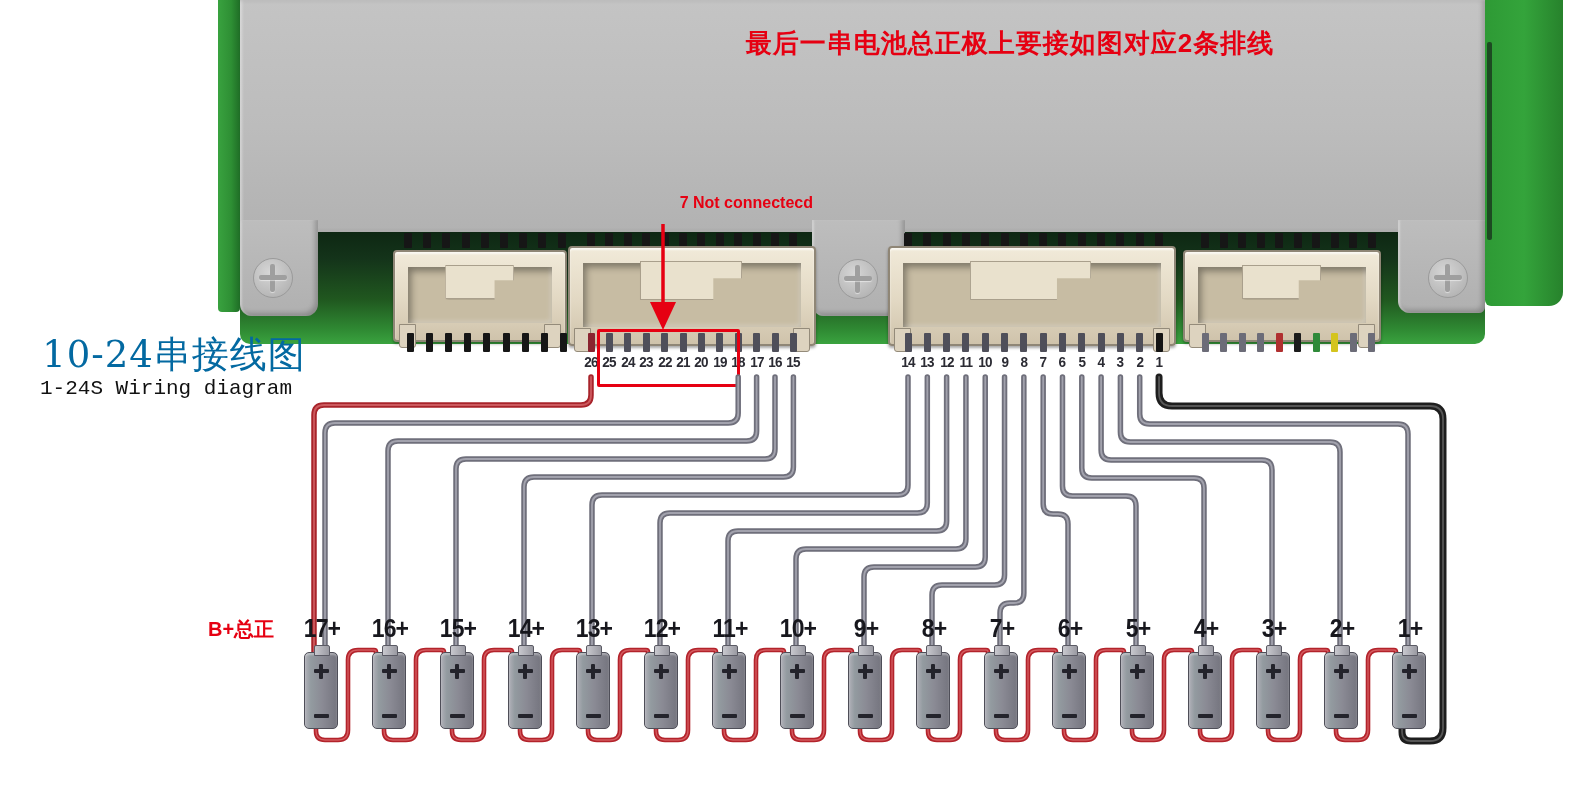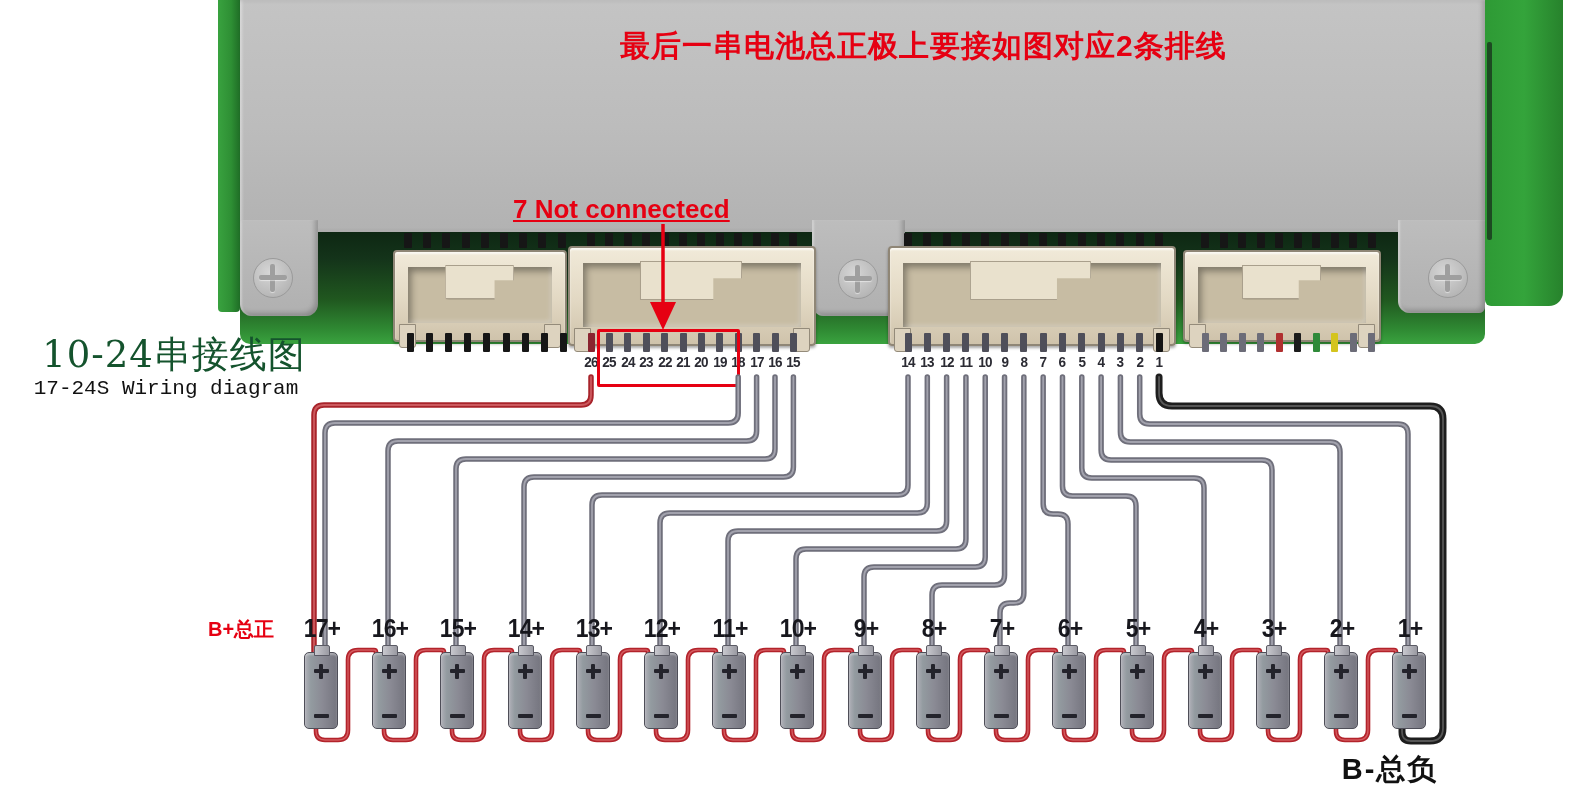--- a/index.html
+++ b/index.html
@@ -36,26 +36,26 @@
   .batt .nub{position:absolute;left:50%;top:-8px;width:14px;height:9px;margin-left:-7px;
         background:linear-gradient(90deg,#c8c8ce,#9a9aa2);border:1px solid #5a5a64;border-radius:2px 2px 0 0;}
   .batt .pv,.batt .ph,.batt .mh{position:absolute;background:#23232b;border-radius:1px;}
   .batt .ph{left:50%;top:16px;width:15px;height:4px;margin-left:-7.5px;}
   .batt .pv{left:50%;top:10.5px;width:4px;height:15px;margin-left:-2px;}
   .batt .mh{left:50%;bottom:10px;width:15px;height:4px;margin-left:-7.5px;}
   .batt-label{position:absolute;width:60px;text-align:center;font-size:25px;font-weight:bold;
         color:#17171d;letter-spacing:-1px;transform:scaleX(.92);}
   
   .t-red{color:#e60012;}
-  #title-cn{left:620px;top:26px;width:780px;font-size:30px;font-weight:bold;letter-spacing:1px;}
+  #title-cn{left:620px;top:26px;width:780px;text-align:center;font-size:26px;font-weight:bold;letter-spacing:1px;}
   #title-en{left:520px;top:72px;width:1000px;text-align:center;font-size:23px;font-weight:bold;}
   #board-label{left:260px;top:122px;font-size:100px;font-weight:500;color:#0d0d0d;letter-spacing:-3px;line-height:1;}
   #note-cn{left:513px;top:164px;width:300px;text-align:center;font-size:23px;font-weight:bold;}
-  #note-en{left:513px;top:194px;width:300px;text-align:left;font-size:26px;font-weight:bold;text-decoration:underline;}
-  #side-cn{left:24px;top:330px;width:300px;text-align:center;font-size:37px;color:#14532d;
+  #note-en{left:513px;top:194px;width:300px;text-align:right;font-size:16px;font-weight:bold;}
+  #side-cn{left:24px;top:330px;width:300px;text-align:center;font-size:37px;color:#0369a1;
         font-family:"DejaVu Serif","Liberation Serif",serif;letter-spacing:1px;}
   #side-en{left:6px;top:377px;width:320px;text-align:center;font-size:21px;color:#111;
         font-family:"Liberation Mono","DejaVu Sans Mono",monospace;}
   #b-plus{left:208px;top:616px;font-size:20px;font-weight:bold;letter-spacing:0px;}
   #b-minus{left:1300px;top:750px;width:180px;text-align:center;font-size:29px;font-weight:bold;color:#111;letter-spacing:2px;}
   #nc-box{border:3px solid #e60012;border-radius:2px;}
   svg{position:absolute;left:0;top:0;pointer-events:none;}
 </style>
 </head>
 <body>
@@ -432,16 +432,15 @@
         <div class="nub"></div>
         <div class="ph"></div>
         <div class="pv"></div>
         <div class="mh"></div>
       </div>
     </div>
 
   <div id="title-cn" class="abs t-red">最后一串电池总正极上要接如图对应2条排线</div>
   <div id="note-en" class="abs t-red">7 Not connectecd</div>
   <div id="side-cn" class="abs">10-24串接线图</div>
-  <div id="side-en" class="abs">17-24S Wiring diagram</div>
+  <div id="side-en" class="abs">1-24S Wiring diagram</div>
   <div id="b-plus" class="abs t-red">B+总正</div>
-  <div id="b-minus" class="abs">B-总负</div>
 </div>
 
 </body></html>

